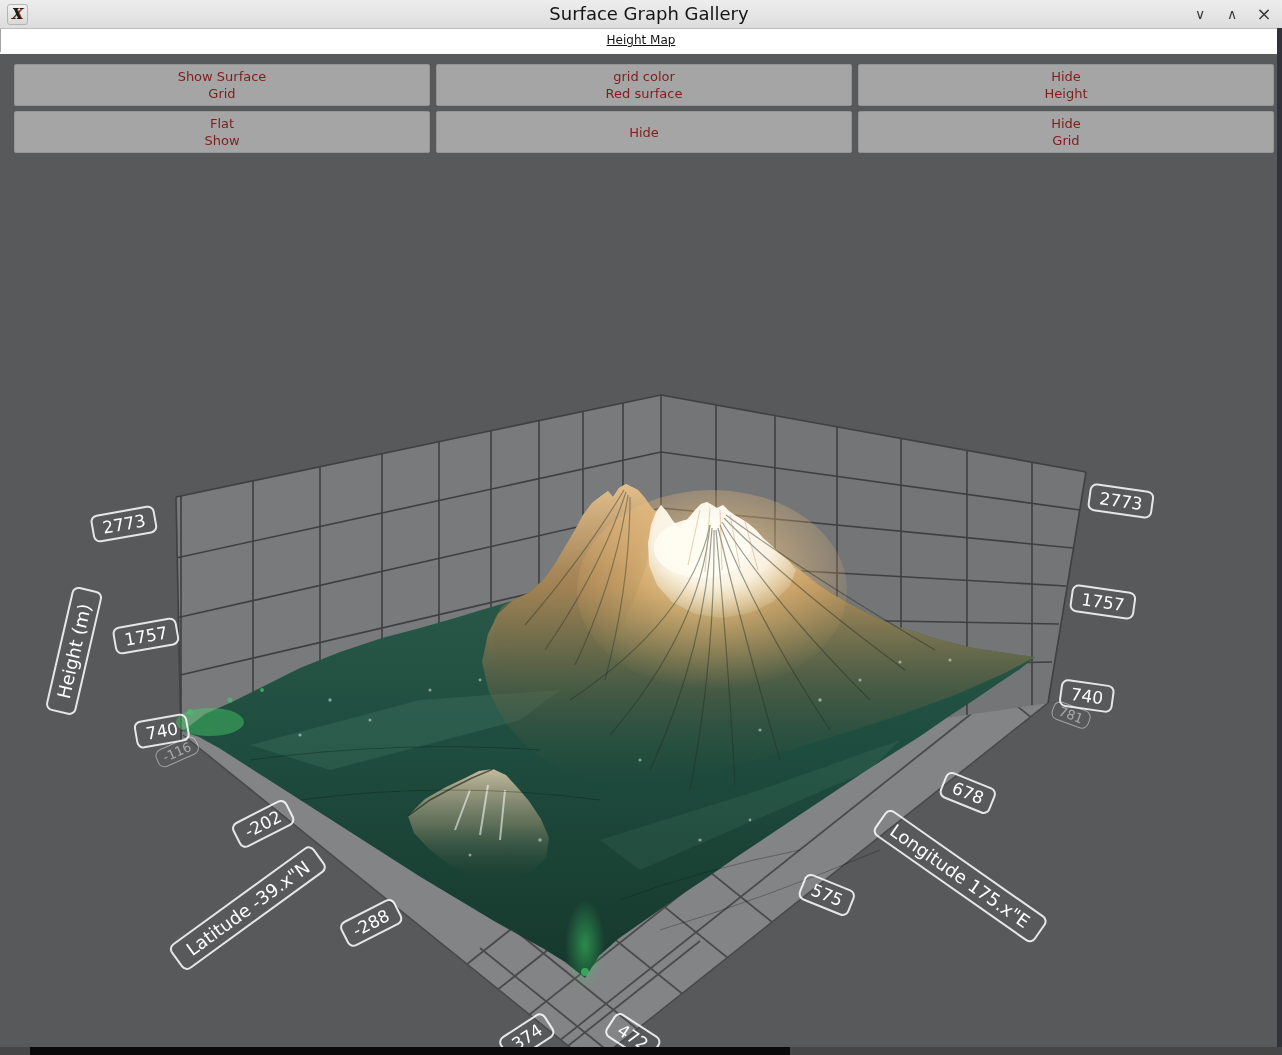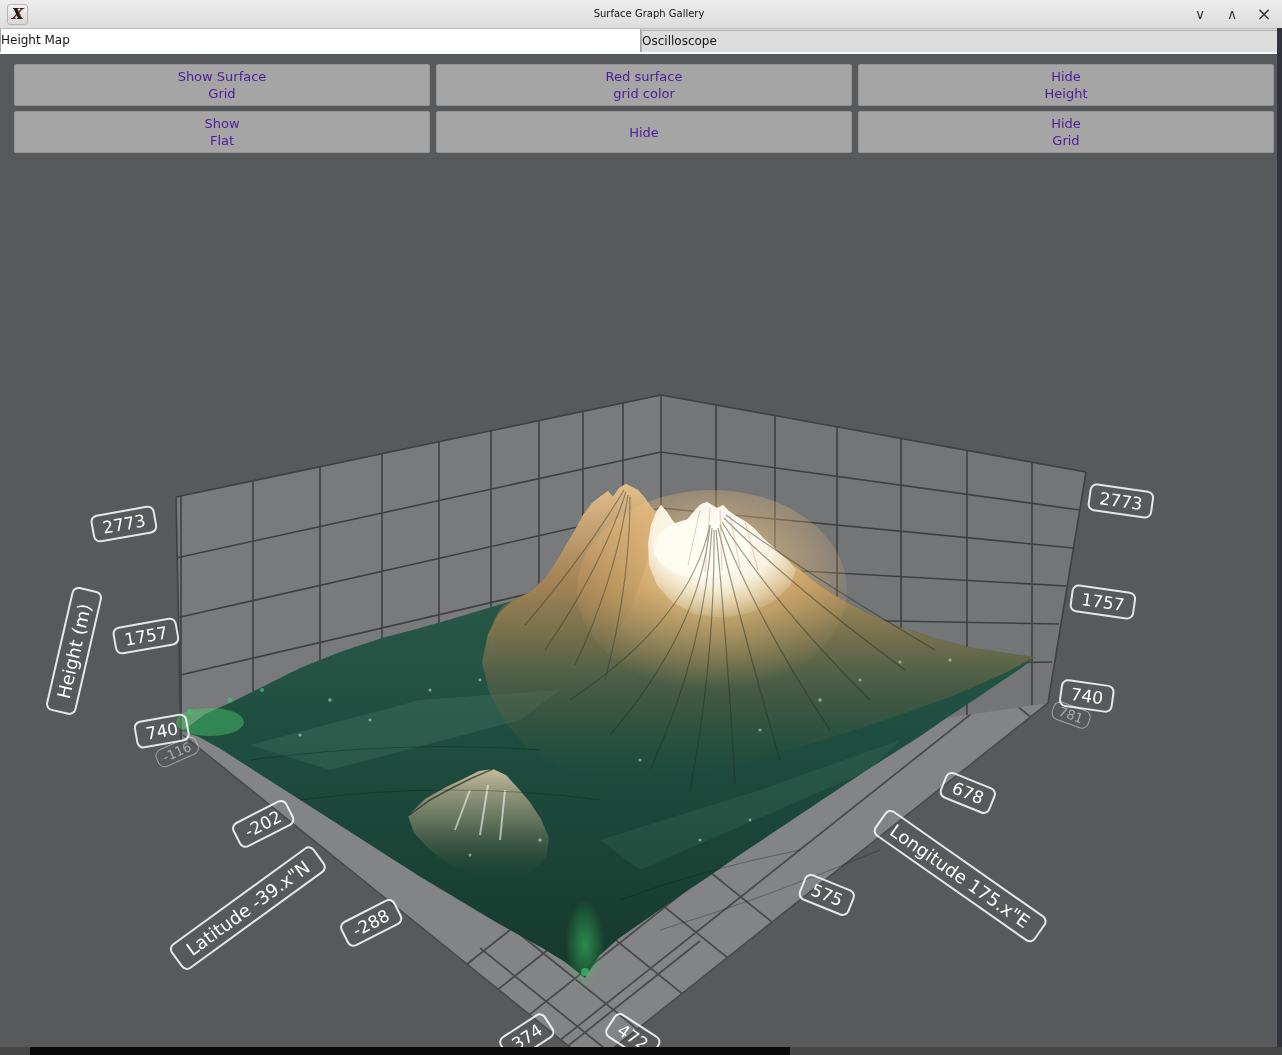--- a/index.html
+++ b/index.html
@@ -18,50 +18,50 @@
     position:absolute;left:7px;top:4px;width:19px;height:19px;
     background:linear-gradient(#f2f2f2,#d8d8d8);
     border:1px solid #b5b5b5;border-radius:3px;
     font-family:"DejaVu Serif","Liberation Serif",serif;
     font-weight:bold;font-style:italic;font-size:14px;line-height:18px;
     text-align:center;color:#1c1c1c;text-shadow:1px 0 0 #b5512c;
     cursor:default;
   }
   .win-title{
     position:absolute;left:16px;right:0;top:0;height:28px;line-height:28px;
-    text-align:center;font-size:10px;color:#141414;
+    text-align:center;font-size:18px;color:#141414;
   }
   .win-controls{
     position:absolute;right:10px;top:0;height:28px;display:flex;align-items:center;gap:16px;
   }
   .win-controls span{
     font-size:14px;color:#3c3c3c;line-height:28px;cursor:default;width:16px;text-align:center;
   }
   .win-controls .close-glyph{font-size:18px;}
   
   .tabbar{
     position:absolute;top:28px;left:0;right:0;height:24px;z-index:30;display:flex;
     background:#dcdcdc;border-bottom:2px solid #fafafa;
   }
   .tab{
-    flex:1;font-size:12px;color:#141414;
+    flex:1;text-align:center;font-size:12px;color:#141414;
     background:#dcdcdc;border:1px solid #b0b0b0;border-bottom:none;
-    line-height:21px;margin-top:2px;cursor:default;
+    line-height:21px;margin-top:2px;cursor:default;text-decoration:underline;
   }
   .tab.active{
     background:#ffffff;margin-top:0;line-height:23px;border-color:#a6a6a6;
   }
   
   .btn-grid{
     position:absolute;top:64px;left:14px;right:8px;z-index:20;
     display:grid;grid-template-columns:1fr 1fr 1fr;grid-auto-rows:42px;gap:5px 6px;
   }
   .ctl{
     background:#a5a5a5;border:1px solid #959595;border-radius:2px;
-    color:#4c1d95;font-size:13px;line-height:17px;text-align:center;
+    color:#7f1d1d;font-size:13px;line-height:17px;text-align:center;
     font-family:inherit;display:flex;flex-direction:column;justify-content:center;
     cursor:default;padding:0;
   }
   .ctl span{display:block;}
   
   .scene{position:absolute;left:0;top:0;z-index:1;}
   
   .lbl{
     position:absolute;z-index:10;color:#fff;
     border:2px solid rgba(255,255,255,.85);border-radius:7px;
@@ -322,43 +322,42 @@
   <div class="lbl" style="left:827px;top:895px;transform:translate(-50%,-50%) rotate(22deg);">575</div>
   <div class="lbl" style="left:633px;top:1037px;transform:translate(-50%,-50%) rotate(33deg);">472</div>
   <div class="lbl axis" style="left:960px;top:876px;transform:translate(-50%,-50%) rotate(35deg);">Longitude 175.x"E</div>
 
   <div class="btn-grid">
     <button class="ctl">
       <span>Show Surface</span>
       <span>Grid</span>
     </button>
     <button class="ctl">
+      <span>grid color</span>
       <span>Red surface</span>
-      <span>grid color</span>
     </button>
     <button class="ctl">
       <span>Hide</span>
       <span>Height</span>
     </button>
     <button class="ctl">
+      <span>Flat</span>
       <span>Show</span>
-      <span>Flat</span>
     </button>
     <button class="ctl">
       <span>Hide</span>
     </button>
     <button class="ctl">
       <span>Hide</span>
       <span>Grid</span>
     </button>
   </div>
 
   <div class="tabbar">
     <div class="tab active">Height Map</div>
-    <div class="tab">Oscilloscope</div>
   </div>
 
   <div class="titlebar">
     <div class="app-icon">X</div>
     <div class="win-title">Surface Graph Gallery</div>
     <div class="win-controls">
       <span>∨</span>
       <span>∧</span>
       <span class="close-glyph">×</span>
     </div>

